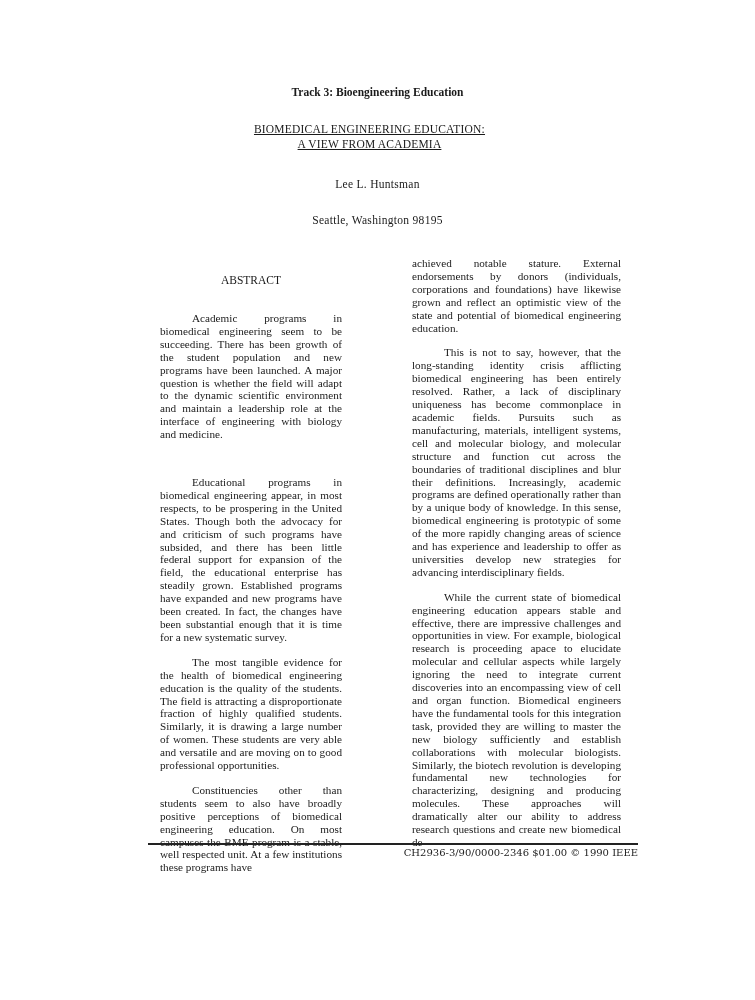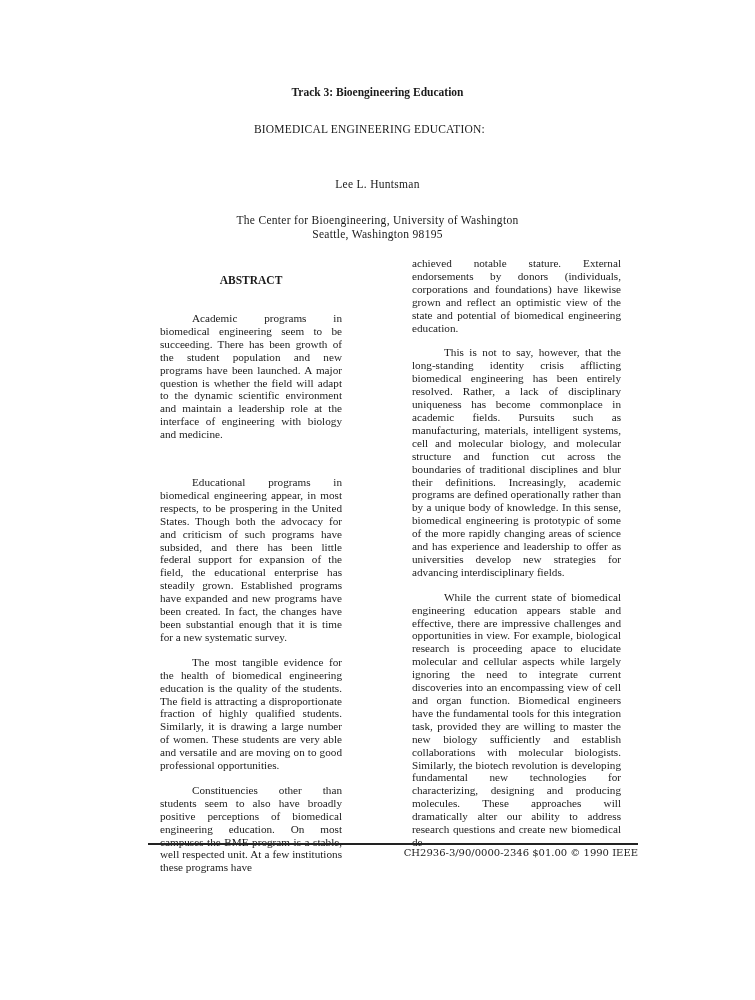--- a/index.html
+++ b/index.html
@@ -6,62 +6,62 @@
   body {
     width: 755px; height: 1000px; position: relative; overflow: hidden;
     font-family: "Liberation Serif", "DejaVu Serif", serif; color: #1a1a1a;
   }
   .track {
     position: absolute; top: 86px; left: 0; width: 755px; text-align: center;
     font-weight: bold; font-size: 11.5px;
   }
   .title {
     position: absolute; top: 122px; left: 0; width: 739px; text-align: center;
-    font-size: 11.5px; line-height: 15px; letter-spacing: 0.2px;
+    font-size: 11.5px; line-height: 15px; letter-spacing: 0.2px; text-decoration: underline;
   }
   .author {
     position: absolute; top: 178px; left: 0; width: 755px; text-align: center;
     font-size: 11.5px; letter-spacing: 0.3px; font-family: Liberation Serif, serif;
   }
   .affil {
     position: absolute; top: 213px; left: 0; width: 755px; text-align: center;
     font-size: 11.5px; line-height: 14px; letter-spacing: 0.3px;
   }
   .col {
     position: absolute; font-size: 11.2px; line-height: 12.9px; text-align: justify;
   }
   .col p { margin: 12px; }
   .col p.ind { text-indent: 32px; }
   .left-abs { left: 148px; top: 300px; width: 206px; }
-  .abs-head { position: absolute; left: 148px; top: 274px; width: 206px; text-align: center; font-weight: bold; font-size: 11.5px; }
+  .abs-head { position: absolute; left: 148px; top: 274px; width: 206px; text-align: center; font-weight: normal; font-size: 11.5px; }
   .left-body { left: 148px; top: 464px; width: 206px; }
   .right { left: 400px; top: 245px; width: 233px; }
   .rule {
     position: absolute; left: 148px; top: 843px; width: 490px; height: 1.5px; background: #222;
   }
   .footer {
     position: absolute; left: 118px; top: 846px; width: 520px;
     font-family: "DejaVu Serif", serif; font-size: 9px; color: #222;
   }
   .footer .pg { font-weight: bold; font-size: 10px; margin-right: 14px; }
   .footer .line2 { text-align: right; font-size: 10px; margin-top: 1px; }
 </style>
 </head>
 <body>
 
 <div class="track">Track 3: Bioengineering Education</div>
 
 <div class="title">
   <div>BIOMEDICAL ENGINEERING EDUCATION:</div>
+  <div>A VIEW FROM ACADEMIA</div>
 </div>
 
 <div class="author">Lee L. Huntsman</div>
 
 <div class="affil">
-  <div>The Center for Bioengineering, University of Washington</div>
   <div>Seattle, Washington 98195</div>
 </div>
 
 <div class="abs-head">ABSTRACT</div>
 
 <div class="col left-abs">
   <p class="ind">Academic programs in biomedical engineering seem to be succeeding. There has been growth of the student population and new programs have been launched. A major question is whether the field will adapt to the dynamic scientific environment and maintain a leadership role at the interface of engineering with biology and medicine.</p>
 </div>
 
 <div class="col left-body">

